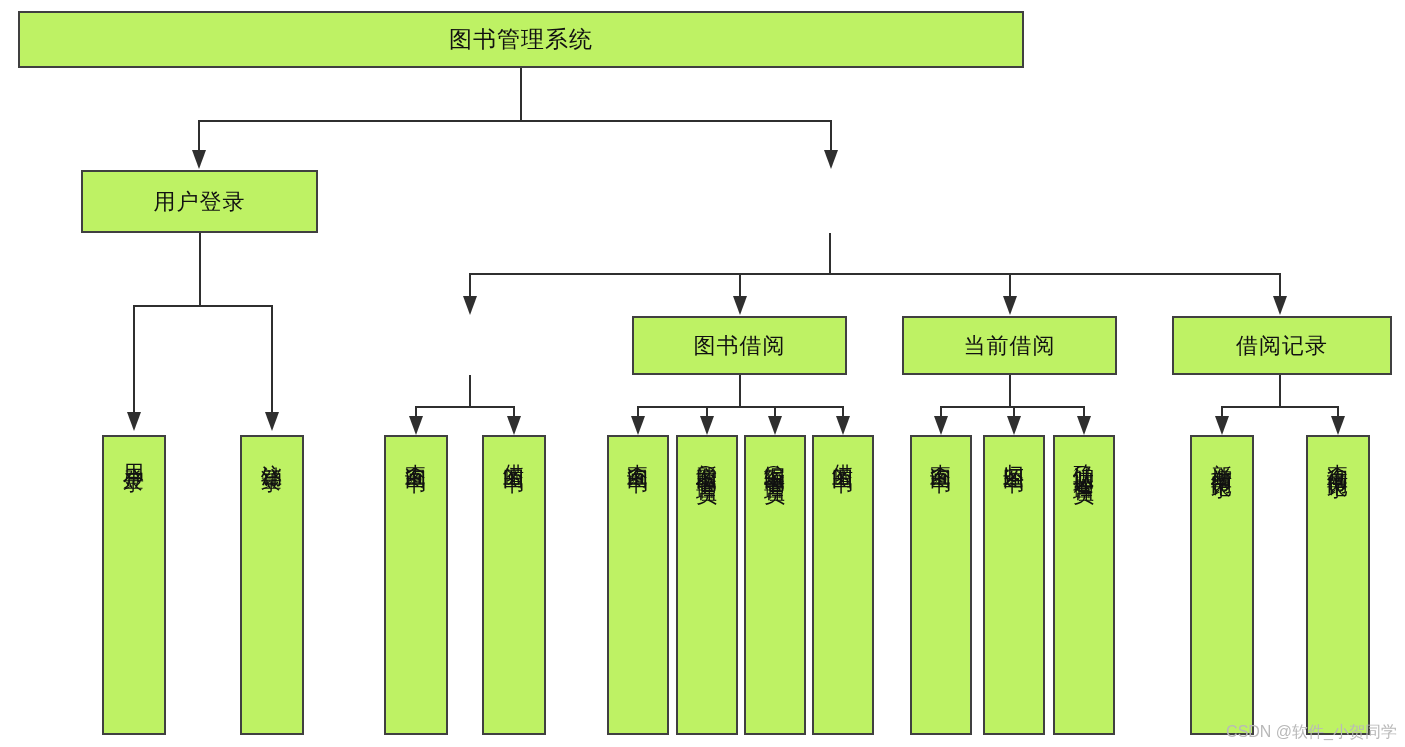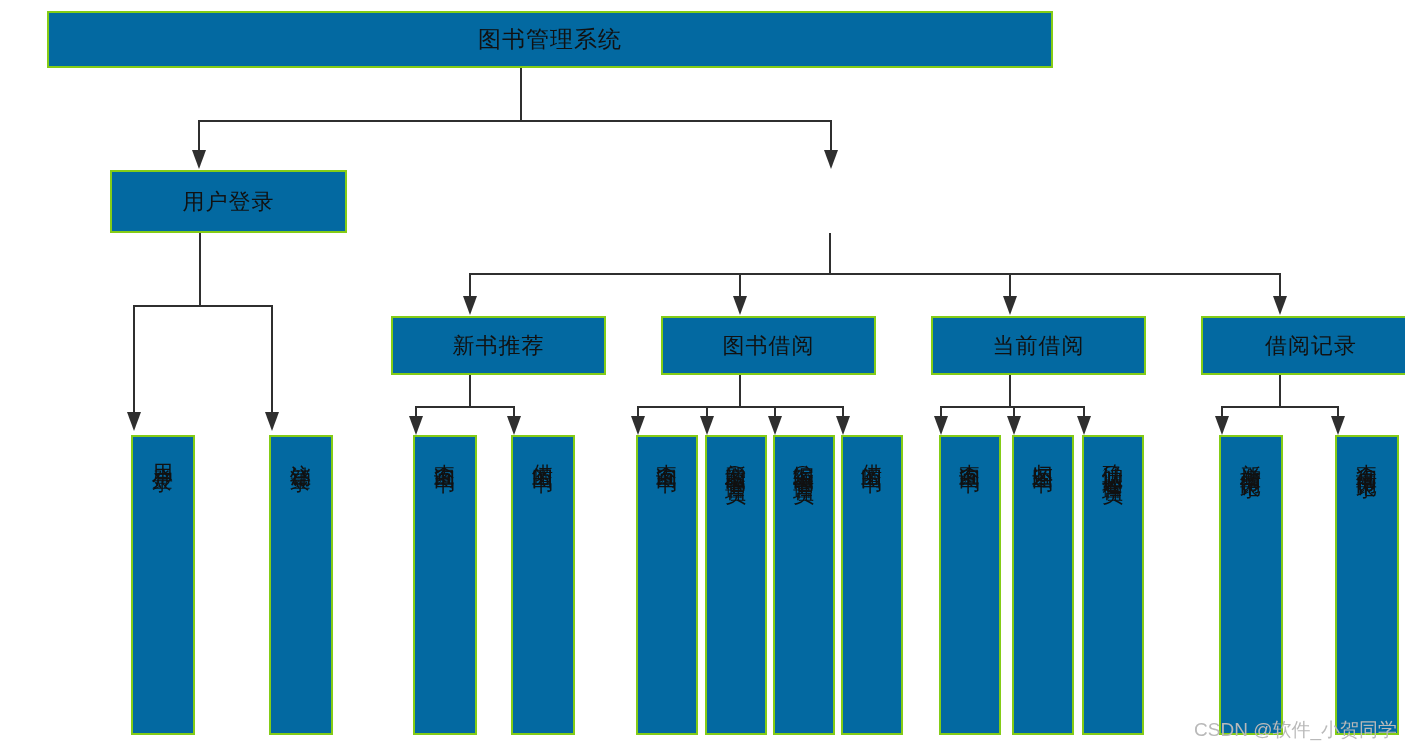--- a/index.html
+++ b/index.html
@@ -16,28 +16,27 @@
     position: relative;
     width: 1405px;
     height: 747px;
     background: #ffffff;
     overflow: hidden;
   }
   
   .node {
     position: absolute;
     box-sizing: border-box;
-    background: #0369a1;
-    border: 2px solid #84cc16;
+    background: #bef264;
+    border: 2px solid #404040;
     display: flex;
     align-items: center;
     justify-content: center;
     text-align: center;
     line-height: 1.18;
-    margin-left: 29px;
   }
   .node.h {
     font-size: 22px;
     letter-spacing: 1px;
   }
   .node.root {
     font-size: 23px;
   }
   
   .node.v {
@@ -66,42 +65,39 @@
     height: 0;
     border-left: 7px solid transparent;
     border-right: 7px solid transparent;
     border-top: 19px solid #2f2f2f;
   }
   
   #watermark {
     position: absolute;
     right: 8px;
     bottom: 4px;
-    font-size: 19px;
+    font-size: 16px;
     color: #b9b9b9;
     white-space: nowrap;
     pointer-events: none;
   }
 </style>
 </head>
 <body>
 
 <div id="canvas">
 
   <div class="node h root" style="left:18px; top:11px; width:1006px; height:57px;">
     <span>图书管理系统</span>
   </div>
 
   <div class="node h" style="left:81px; top:170px; width:237px; height:63px;">
     <span>用户登录</span>
   </div>
 
-  <div class="node h" style="left:362px; top:316px; width:215px; height:59px;">
-    <span>新书推荐</span>
-  </div>
   <div class="node h" style="left:902px; top:316px; width:215px; height:59px;">
     <span>当前借阅</span>
   </div>
   <div class="node h" style="left:632px; top:316px; width:215px; height:59px;">
     <span>图书借阅</span>
   </div>
   <div class="node h" style="left:1172px; top:316px; width:220px; height:59px;">
     <span>借阅记录</span>
   </div>
 

